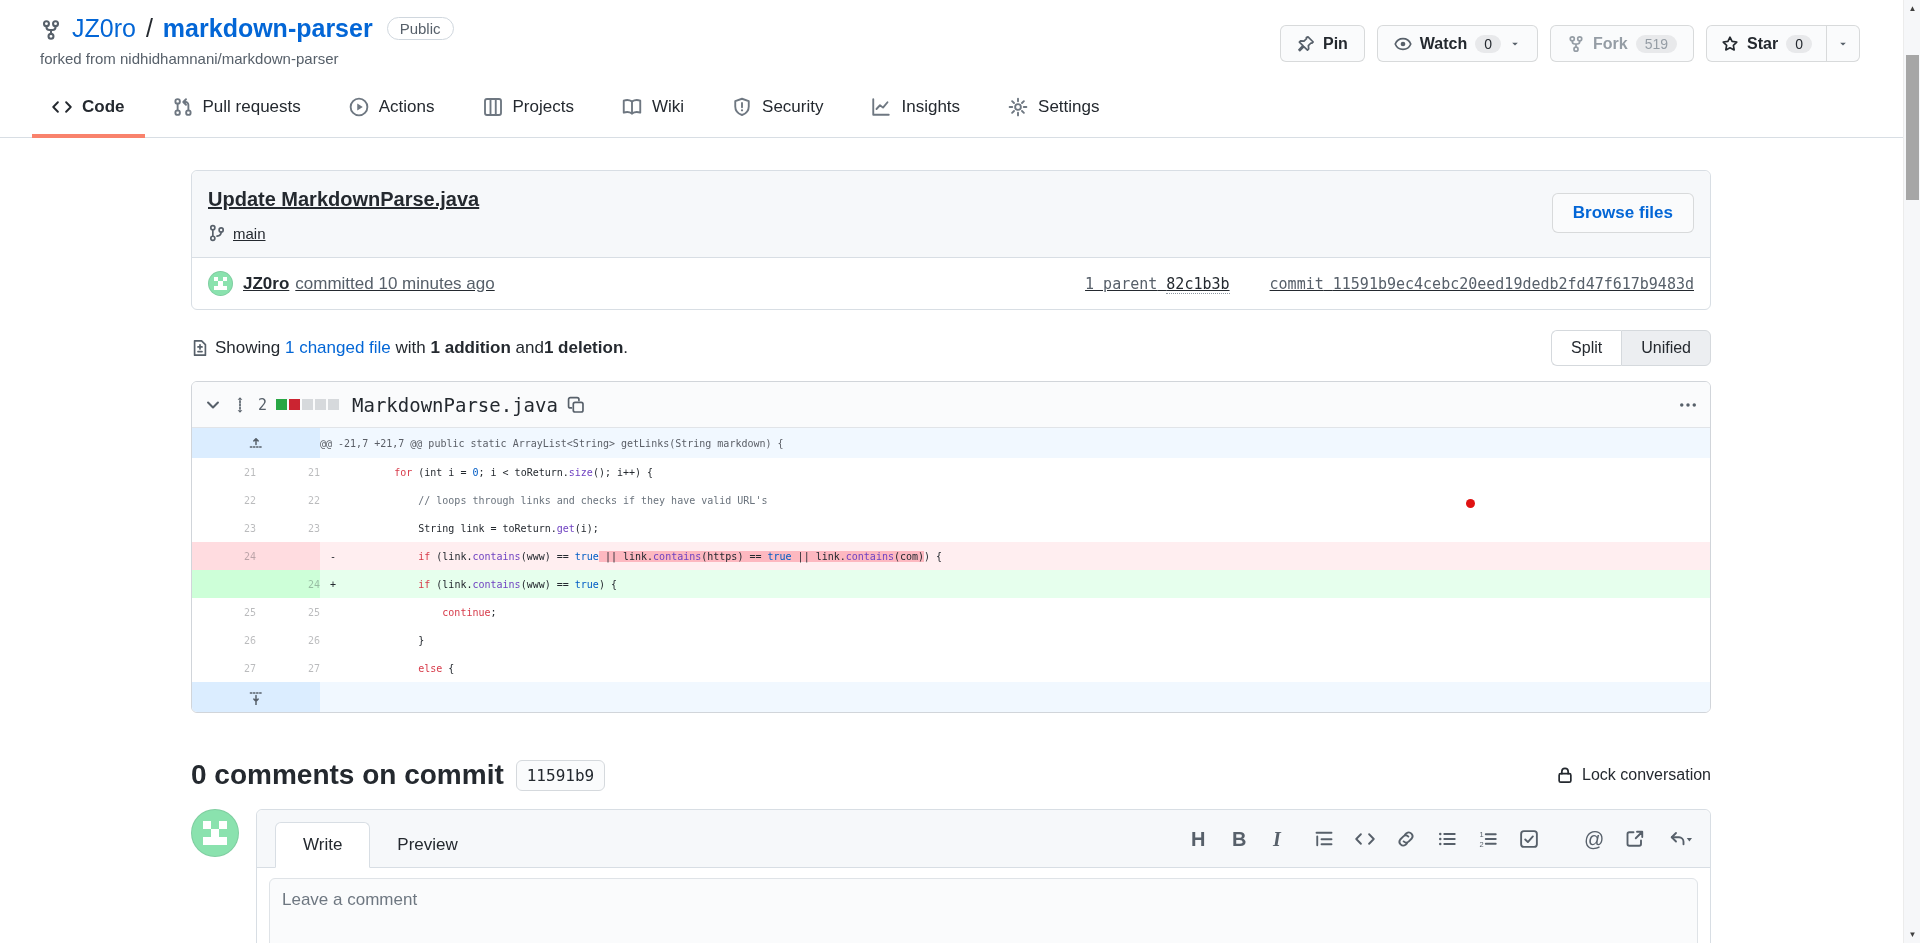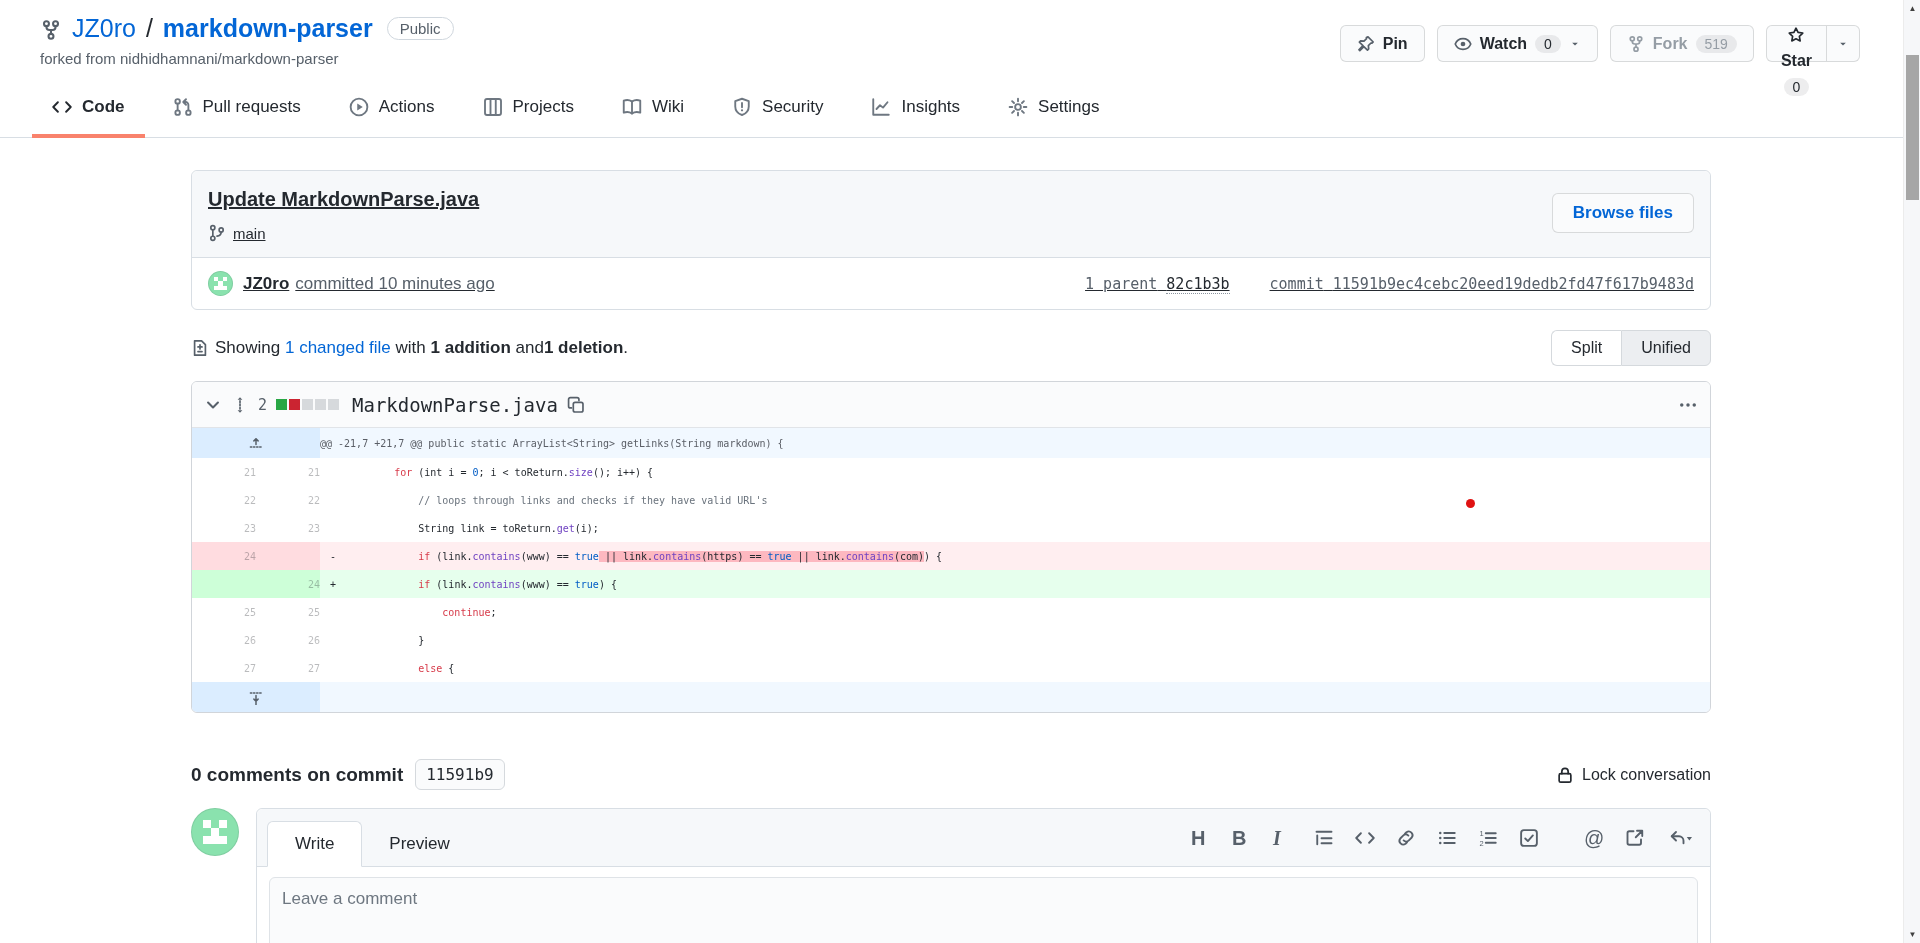--- a/index.html
+++ b/index.html
@@ -26,21 +26,21 @@
   .forked-line a { color:#57606a; }
   .header-actions { position:absolute; right:60px; top:25px; display:flex; gap:12px; align-items:flex-start; }
   .gh-btn { display:flex; align-items:center; gap:8px; height:37px; padding:0 16px; font-size:16px; font-weight:600; color:#24292f;
             background:#fafbfc; border:1px solid rgba(27,31,35,.15); border-radius:6px; cursor:pointer; font-family:inherit; }
   .gh-btn .ic { color:#57606a; }
   .counter { background:rgba(27,31,35,.08); border-radius:2em; font-size:14px; font-weight:500; padding:1px 9px; }
   .gh-btn.disabled { color:#959da5; }
   .gh-btn.disabled .ic, .gh-btn.disabled .counter { color:#959da5; }
   .caret { width:12px; height:12px; }
   .split-btn { display:flex; border:1px solid rgba(27,31,35,.15); border-radius:6px; background:#fafbfc; height:37px; }
-  .split-btn .seg-main { display:flex; align-items:center; gap:8px; padding:0 14px; font-size:16px; font-weight:600; cursor:pointer;flex-direction:column; }
+  .split-btn .seg-main { display:flex; align-items:center; gap:8px; padding:0 14px; font-size:16px; font-weight:600; cursor:pointer; }
   .split-btn .seg-caret { display:flex; align-items:center; padding:0 10px; border-left:1px solid rgba(27,31,35,.15); cursor:pointer; color:#57606a; }
 
   
   .repo-nav { display:flex; gap:8px; padding:0 32px; border-bottom:1px solid #d8dee4; background:#fff; }
   .nav-tab { display:flex; align-items:center; gap:10px; padding:0 20px; height:59px; font-size:17px; color:#24292f; cursor:pointer;
              border-bottom:4px solid transparent; margin-bottom:-1px; }
   .nav-tab .ic { color:#6e7781; }
   .nav-tab.active { font-weight:600; border-bottom-color:#f9826c; }
   .nav-tab.active .ic { color:#24292f; }
 
@@ -98,32 +98,32 @@
   td.hunk-code { background:#f1f8ff; color:#5a5e66; white-space:pre; padding-left:28px; }
   tr.del td.gut { background:#ffdce0; }
   tr.del td.marker, tr.del td.code { background:#ffeef0; }
   tr.add td.gut { background:#cdffd8; }
   tr.add td.marker, tr.add td.code { background:#e6ffed; }
   .c-k { color:#d73a49; } .c-c { color:#005cc5; } .c-f { color:#6f42c1; } .c-m { color:#6a737d; } .c-d { color:inherit; }
   tr.del .hl { background:#fdb8c0; }
 
   
   .comments-head { display:flex; align-items:center; margin-top:46px; }
-  .comments-title { font-size:19px; font-weight:700; }
+  .comments-title { font-size:28px; font-weight:700; }
   .sha-chip { margin-left:12px; font-family:"DejaVu Sans Mono","Liberation Mono",monospace; font-size:16px; color:#24292f;
               border:1px solid #d5d9dd; background:#fafbfc; border-radius:6px; padding:5px 10px; }
   .lock-btn { margin-left:auto; display:flex; align-items:center; gap:8px; font-size:16px; color:#24292f; cursor:pointer; background:none; border:none; font-family:inherit; }
 
   .comment-form { display:flex; gap:17px; margin-top:18px; }
   .avatar-lg { width:48px; height:48px; border-radius:50%; overflow:hidden; position:relative; background:#8ae2ae; flex:none; border:1px solid rgba(27,31,35,.1); }
   .comment-box { flex:1; border:1px solid #d8dee4; border-radius:6px; min-width:0; }
   .cbx-head { position:relative; display:flex; align-items:flex-end; height:58px; padding:0 10px; background:#f6f8fa;
               border-bottom:1px solid #d8dee4; border-radius:6px 6px 0 0; }
   .tab-write { background:#fff; border:1px solid #d8dee4; border-bottom-color:#fff; border-radius:6px 6px 0 0; padding:12px 27px;
-               font-size:17px; color:#24292f; margin-bottom:-1px; cursor:pointer; }
+               font-size:17px; color:#24292f; margin-bottom:-1px; margin-left:8px; cursor:pointer; }
   .tab-preview { padding:12px 27px; font-size:17px; color:#24292f; cursor:pointer; }
   .md-toolbar { position:absolute; right:16px; top:50%; transform:translateY(-50%); display:flex; align-items:center; gap:21px; color:#57606a; }
   .md-toolbar .tb { display:inline-flex; align-items:center; cursor:pointer; color:#57606a; }
   .md-toolbar .grp { margin-left:24px; }
   .reply-ic { width:28px; height:20px; }
   .cbx-body { padding:10px 12px; }
   .comment-textarea { height:120px; background:#fafbfc; border:1px solid #dfe3e7; border-radius:6px; padding:11px 12px; font-size:17px; color:#6e7781; }
 
   
   .red-dot { position:absolute; left:1466px; top:499px; width:9px; height:9px; border-radius:50%; background:#e01212; z-index:40; }

